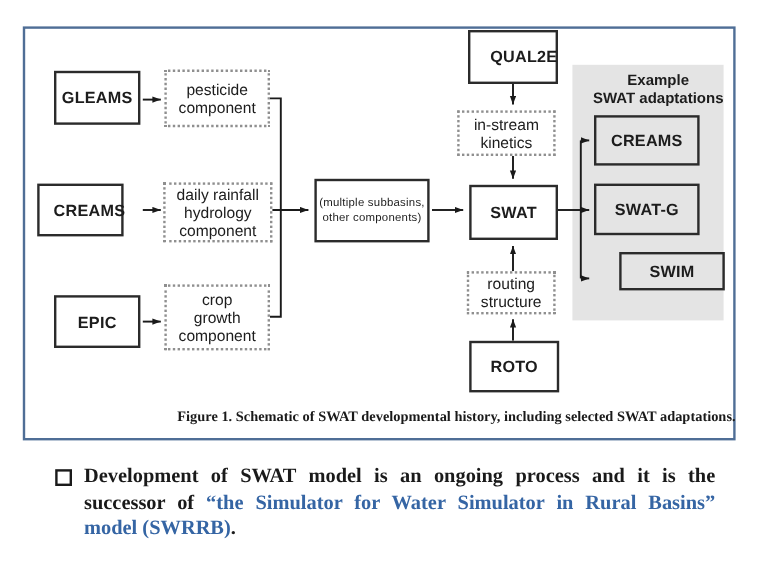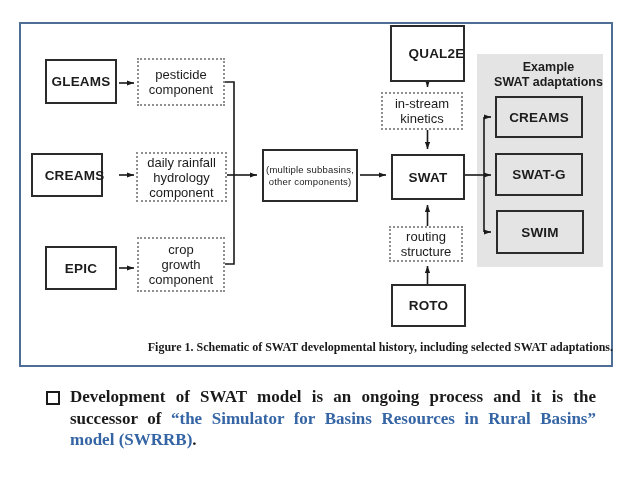--- a/index.html
+++ b/index.html
@@ -77,34 +77,34 @@
 growth
 component</div>
 
   <div class="dbox solid" style="left:262px;top:149px;width:96px;height:53px;">
     <span class="swrrb-inner">
       <span class="swrrb-sub">(multiple subbasins,
 other components)</span>
     </span>
   </div>
 
-  <div class="dbox solid" style="left:390px;top:25px;width:75px;height:57px;padding-left:18px;">QUAL2E</div>
+  <div class="dbox solid" style="left:390px;top:25px;width:75px;height:45px;padding-left:18px;">QUAL2E</div>
   <div class="dbox dashed" style="left:381px;top:92px;width:82px;height:38px;">in-stream
 kinetics</div>
   <div class="dbox solid" style="left:391px;top:154px;width:74px;height:46px;">SWAT</div>
   <div class="dbox dashed" style="left:389px;top:226px;width:74px;height:36px;">routing
 structure</div>
   <div class="dbox solid" style="left:391px;top:284px;width:75px;height:43px;">ROTO</div>
 
   <div class="dbox solid panelbox" style="left:495px;top:96px;width:88px;height:42px;">CREAMS</div>
   <div class="dbox solid panelbox" style="left:495px;top:153px;width:88px;height:43px;">SWAT-G</div>
-  <div class="dbox solid panelbox" style="left:496px;top:210px;width:88px;height:44px;">SWIM</div>
+  <div class="dbox solid panelbox" style="left:516px;top:210px;width:88px;height:32px;">SWIM</div>
 
   <div class="caption">Figure 1. Schematic of SWAT developmental history, including selected SWAT adaptations.</div>
 
   <div class="bullet-marker"></div>
   <div class="bullet-text">
     <div class="jline"><span>Development of SWAT model is an ongoing process and it is the</span></div>
-    <div class="jline"><span>successor of </span><span class="blue">“the Simulator for Basins Resources in Rural Basins”</span></div>
+    <div class="jline"><span>successor of </span><span class="blue">“the Simulator for Water Simulator in Rural Basins”</span></div>
     <div class="lline"><span class="blue">model (SWRRB)</span><span>.</span></div>
   </div>
 
 </div>
 
 </body></html>

